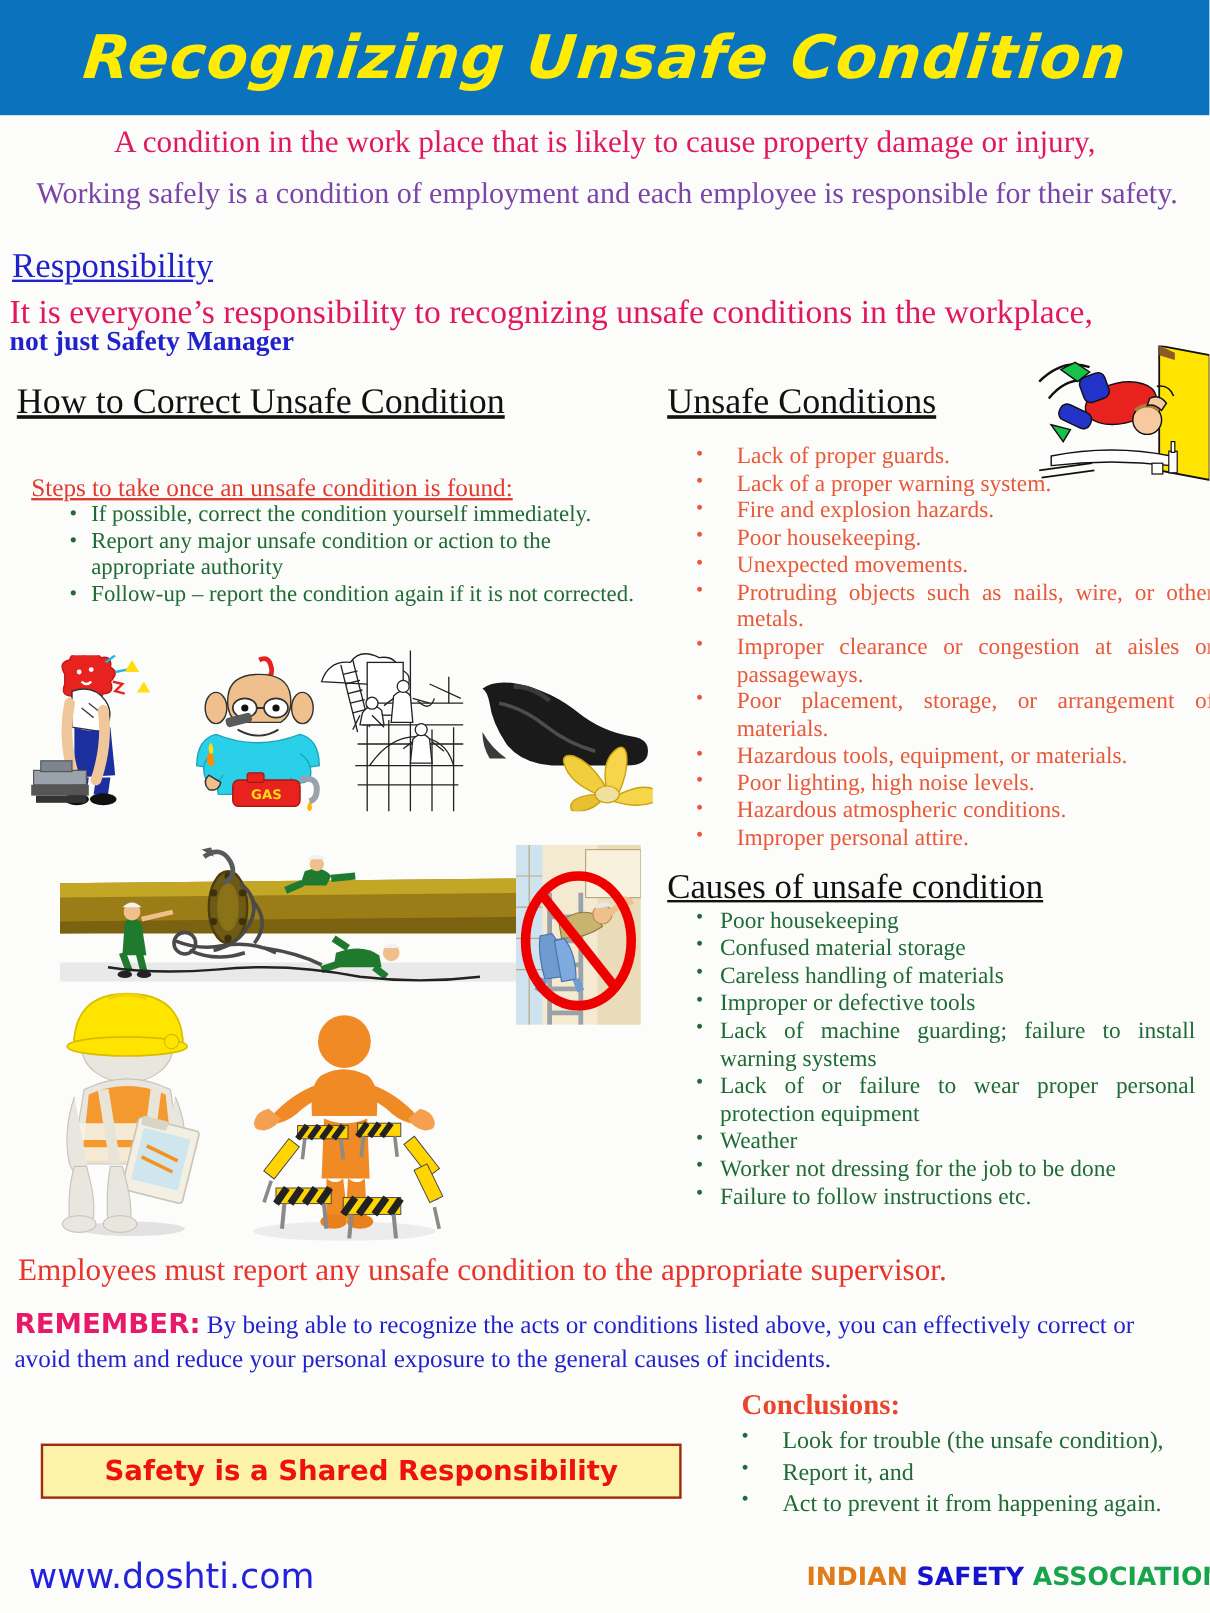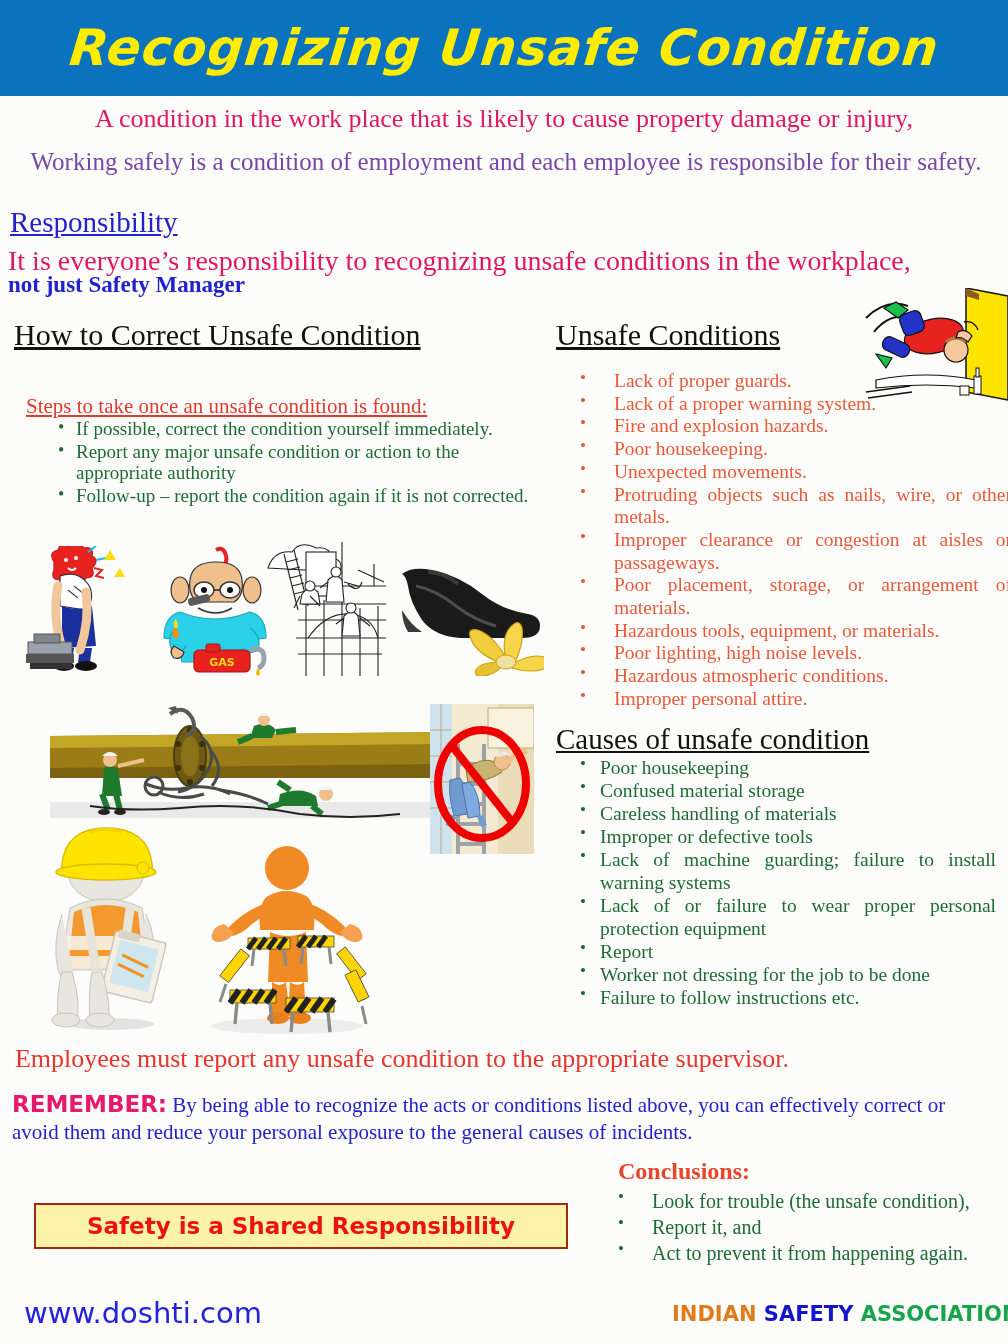--- a/index.html
+++ b/index.html
@@ -221,21 +221,21 @@
     <li>Improper personal attire.</li>
   </ul>
 
   <ul class="cause-list">
     <li>Poor housekeeping</li>
     <li>Confused material storage</li>
     <li>Careless handling of materials</li>
     <li>Improper or defective tools</li>
     <li class="just">Lack of machine guarding; failure to install warning systems</li>
     <li class="just">Lack of or failure to wear proper personal protection equipment</li>
-    <li>Report</li>
+    <li>Weather</li>
     <li>Worker not dressing for the job to be done</li>
     <li>Failure to follow instructions etc.</li>
   </ul>
 
   <div class="must-report">Employees must report any unsafe condition to the appropriate supervisor.</div>
 
   <div class="remember">
     <span class="rem-label">REMEMBER:</span><span> By being able to recognize the acts or conditions listed above, you can effectively correct or avoid them and reduce your personal exposure to the general causes of incidents.</span>
   </div>
 

